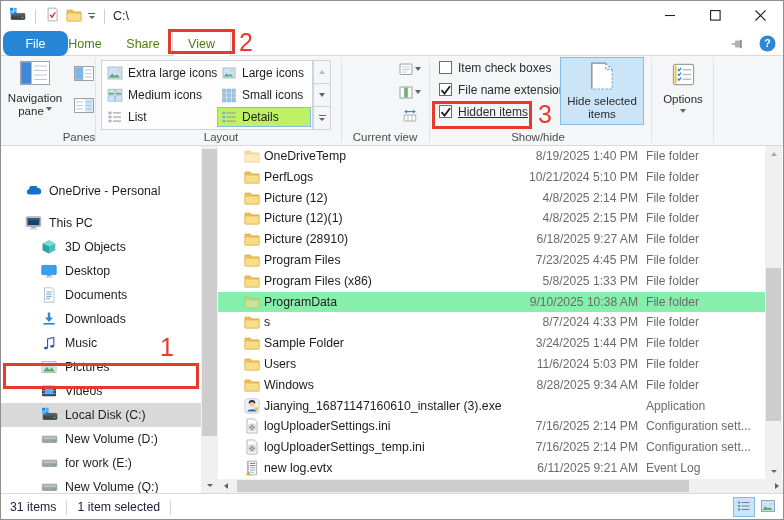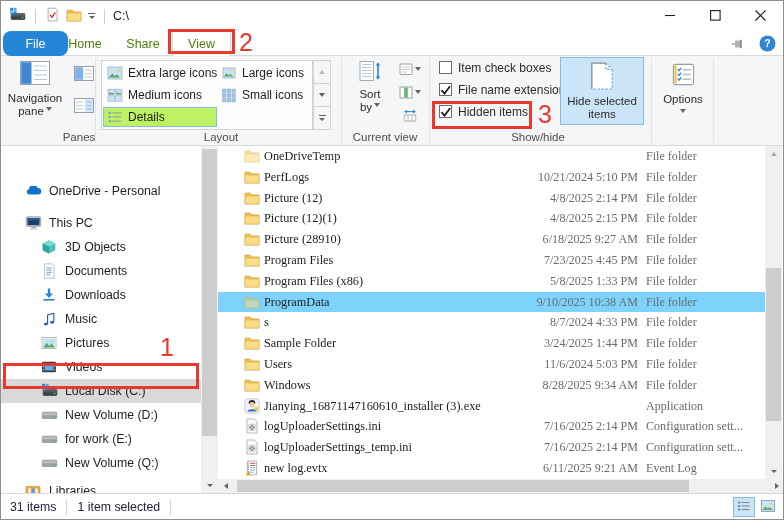--- a/index.html
+++ b/index.html
@@ -59,23 +59,23 @@
   .sbrow{height:24px;display:flex;align-items:center;font-size:12.3px;color:#1e1e1e;white-space:nowrap;}
   .sbrow.gap8{margin-top:8px;} .sbrow.gap4{margin-top:4px;}
   .sbrow.sel{background:#d9d9d9;}
   .sbrow .sbi{width:18px;height:17px;display:flex;align-items:center;justify-content:center;flex:none;}
   .sbrow.lv0 .sbi{margin-left:23px;} .sbrow.lv1 .sbi{margin-left:39px;}
   .sbrow .sbl{margin-left:7px;}
   .sb-scroll{position:absolute;left:200px;top:145px;width:17px;height:347px;background:#f0f0f1;}
   .sb-thumb{position:absolute;left:1px;top:3px;width:15px;height:287px;background:#cdcdcd;}
   .sb-darr{position:absolute;left:0;bottom:1px;width:17px;height:14px;display:flex;align-items:center;justify-content:center;background:#f0f0f1;}
   
-  .filelist{position:absolute;left:217px;top:145px;width:547px;height:333px;background:#fff;overflow:hidden;font-family:Liberation Serif, serif;}
+  .filelist{position:absolute;left:217px;top:145px;width:547px;height:333px;background:#fff;overflow:hidden;}
   .frow{position:relative;height:20.8px;}
-  .frow.sel{background:#7dd3fc;}
+  .frow.sel{background:#86efac;}
   .fic{position:absolute;left:26px;top:2px;width:16px;height:16px;}
   .fic.hid{opacity:0.55;}
   .fn{position:absolute;left:46px;top:3px;font-size:12.3px;color:#1c1c1c;white-space:nowrap;}
   .fd{position:absolute;left:300px;width:120px;top:3px;font-size:12.1px;color:#6b6b6b;text-align:right;white-space:nowrap;}
   .ft{position:absolute;left:428px;width:112px;top:3px;font-size:12.1px;color:#6b6b6b;white-space:nowrap;overflow:hidden;}
   .v-scroll{position:absolute;left:764px;top:145px;width:17px;height:333px;background:#f0f0f1;}
   .v-thumb{position:absolute;left:1px;top:122px;width:15px;height:153px;background:#cdcdcd;}
   .v-uarr,.v-darr{position:absolute;left:0;width:17px;height:14px;display:flex;align-items:center;justify-content:center;}
   .v-uarr{top:1px;} .v-darr{bottom:1px;}
   .h-scroll{position:absolute;left:217px;top:478px;width:567px;height:14px;background:#f0f0f1;}
@@ -265,20 +265,35 @@
                 <rect x="6.2" y="6.7" width="3.6" height="3.6"></rect>
                 <rect x="10.9" y="6.7" width="3.6" height="3.6"></rect>
                 <rect x="1.5" y="11.4" width="3.6" height="3.6"></rect>
                 <rect x="6.2" y="11.4" width="3.6" height="3.6"></rect>
                 <rect x="10.9" y="11.4" width="3.6" height="3.6"></rect>
               </g>
             </svg>
           </span>
           <span>Small icons</span>
         </div>
+        <div class="gitem">
+          <span style="display:flex">
+            <svg width="16" height="16" viewBox="0 0 16 16" xmlns="http://www.w3.org/2000/svg">
+              <g fill="#aeb4ba">
+                <rect x="1.5" y="2.6" width="3" height="2.6"></rect>
+                <rect x="1.5" y="6.7" width="3" height="2.6"></rect>
+                <rect x="1.5" y="10.8" width="3" height="2.6"></rect>
+              </g>
+              <g stroke="#8f959b" stroke-width="1">
+                <path d="M6 3.9h8M6 8h8M6 12.1h8"></path>
+              </g>
+            </svg>
+          </span>
+          <span>List</span>
+        </div>
         <div class="gitem sel">
           <span style="display:flex">
             <svg width="16" height="16" viewBox="0 0 16 16" xmlns="http://www.w3.org/2000/svg">
               <g fill="#7aa7d0">
                 <rect x="1.5" y="2.8" width="2.6" height="2.2"></rect>
                 <rect x="1.5" y="6.9" width="2.6" height="2.2"></rect>
                 <rect x="1.5" y="11" width="2.6" height="2.2"></rect>
               </g>
               <g stroke="#8f959b" stroke-width="1">
                 <path d="M5.5 3.9h9M5.5 8h9M5.5 12.1h9"></path>
@@ -295,33 +310,20 @@
       <span class="gs">
           <span class="tri dn"></span>
         </span>
       <span class="gs" style="flex-direction:column">
           <span class="morebar"></span>
           <span class="tri dn sm"></span>
         </span>
     </div>
     <div class="grplabel" style="left:220px">Layout</div>
 
-    <div class="bigbtn sortbtn">
-      <span class="ic" id="i-sortby"><svg width="22" height="22" viewBox="0 0 22 22" xmlns="http://www.w3.org/2000/svg">
-            <rect x="1" y="1.5" width="13.5" height="19" fill="#fff" stroke="#9aa0a6" stroke-width="0.9"></rect>
-            <g stroke="#b9c9d9" stroke-width="1">
-              <path d="M3 4.5h9.5M3 7.5h9.5M3 10.5h9.5M3 13.5h9.5M3 16.5h9.5"></path>
-            </g>
-            <path d="M19 4v14" stroke="#2f86d6" stroke-width="1.6"></path>
-            <path d="M16.7 5.4L19 2.2l2.3 3.2z" fill="#2f86d6"></path>
-            <path d="M16.7 16.6l2.3 3.2 2.3-3.2z" fill="#2f86d6"></path>
-          </svg></span>
-      <span>Sort</span>
-      <span><span>by</span><span class="caret"></span></span>
-    </div>
     <div class="minibtn" style="top:4px">
         <span id="i-mini1"><svg width="14" height="13" viewBox="0 0 14 13" xmlns="http://www.w3.org/2000/svg">
             <rect x="1" y="1" width="12" height="10.5" rx="1" fill="#fff" stroke="#9aa0a6"></rect>
             <g stroke="#c3cbd3" stroke-width="1">
               <path d="M3 4h8M3 6.5h8M3 9h5"></path>
             </g>
           </svg></span>
         <span class="caret" style="margin-left:0"></span>
       </div>
     <div class="minibtn" style="top:27px">
@@ -349,21 +351,21 @@
           <span>Item check boxes</span>
         </div>
         <div class="cbrow" style="top: 27px;">
           <span class="cbox">
             <svg width="11" height="10" viewBox="0 0 11 10" xmlns="http://www.w3.org/2000/svg">
               <path d="M1.5 5.2l3 3.4L10 1.2" stroke="#1e1e1e" stroke-width="1.8" fill="none"></path>
             </svg>
           </span>
           <span>File name extensions</span>
         </div>
-        <div class="cbrow" style="top: 49px;">
+        <div class="cbrow" style="top: 49px; text-decoration: underline;">
           <span class="cbox">
             <svg width="11" height="10" viewBox="0 0 11 10" xmlns="http://www.w3.org/2000/svg">
               <path d="M1.5 5.2l3 3.4L10 1.2" stroke="#1e1e1e" stroke-width="1.8" fill="none"></path>
             </svg>
           </span>
           <span>Hidden items</span>
         </div>
       </div>
     <div class="bigbtn hidebtn">
       <span class="ic" id="i-hidesel"><svg width="24" height="28" viewBox="0 0 26 30" xmlns="http://www.w3.org/2000/svg">
@@ -422,20 +424,30 @@
               <path d="M8 1.2l6.3 3.2v6.9L8 14.6 1.7 11.3V4.4z" fill="#49c0b8"></path>
               <path d="M8 1.2l6.3 3.2L8 7.6 1.7 4.4z" fill="#7adcd4"></path>
               <path d="M8 7.6v7L1.7 11.3V4.4z" fill="#2fa39b"></path>
             </svg>
           </span>
           <span class="sbl">3D Objects</span>
         </div>
         <div class="sbrow lv1">
           <span class="sbi">
             <svg width="16" height="16" viewBox="0 0 16 16" xmlns="http://www.w3.org/2000/svg">
+              <rect x="0.8" y="2.4" width="14.4" height="9.2" rx="0.9" fill="#36a1ee" stroke="#1f7ec2" stroke-width="0.7"></rect>
+              <rect x="6" y="12" width="4" height="1.3" fill="#9aa0a6"></rect>
+              <rect x="4.5" y="13.4" width="7" height="1.1" fill="#b9bec4"></rect>
+            </svg>
+          </span>
+          <span class="sbl">Desktop</span>
+        </div>
+        <div class="sbrow lv1">
+          <span class="sbi">
+            <svg width="16" height="16" viewBox="0 0 16 16" xmlns="http://www.w3.org/2000/svg">
               <path d="M3.5 0.8h7.2l2.3 2.3V15.2H3.5z" fill="#fff" stroke="#9fb6cc" stroke-width="0.8"></path>
               <g stroke="#5b9bd5" stroke-width="0.9">
                 <path d="M5.3 5h5.4M5.3 7.2h5.4M5.3 9.4h5.4M5.3 11.6h3.6"></path>
               </g>
             </svg>
           </span>
           <span class="sbl">Documents</span>
         </div>
         <div class="sbrow lv1">
           <span class="sbi">
@@ -555,20 +567,21 @@
       </div>
   </div>
 
   <div class="filelist" id="file-list">
       <div class="frow">
         <span class="fic hid"><svg width="16" height="16" viewBox="0 0 16 16" xmlns="http://www.w3.org/2000/svg">
             <path d="M1 3.1h5.4l1.3 1.8H15v9.1H1z" fill="#f0c252" stroke="#d7a33a" stroke-width="0.7"></path>
             <path d="M1 6h14v8H1z" fill="#fadd87" stroke="#d7a33a" stroke-width="0.5"></path>
           </svg></span>
         <span class="fn">OneDriveTemp</span>
+        <span class="fd">8/19/2025 1:40 PM</span>
         <span class="ft">File folder</span>
       </div>
       <div class="frow">
         <span class="fic"><svg width="16" height="16" viewBox="0 0 16 16" xmlns="http://www.w3.org/2000/svg">
             <path d="M1 3.1h5.4l1.3 1.8H15v9.1H1z" fill="#f0c252" stroke="#d7a33a" stroke-width="0.7"></path>
             <path d="M1 6h14v8H1z" fill="#fadd87" stroke="#d7a33a" stroke-width="0.5"></path>
           </svg></span>
         <span class="fn">PerfLogs</span>
         <span class="fd">10/21/2024 5:10 PM</span>
         <span class="ft">File folder</span>

